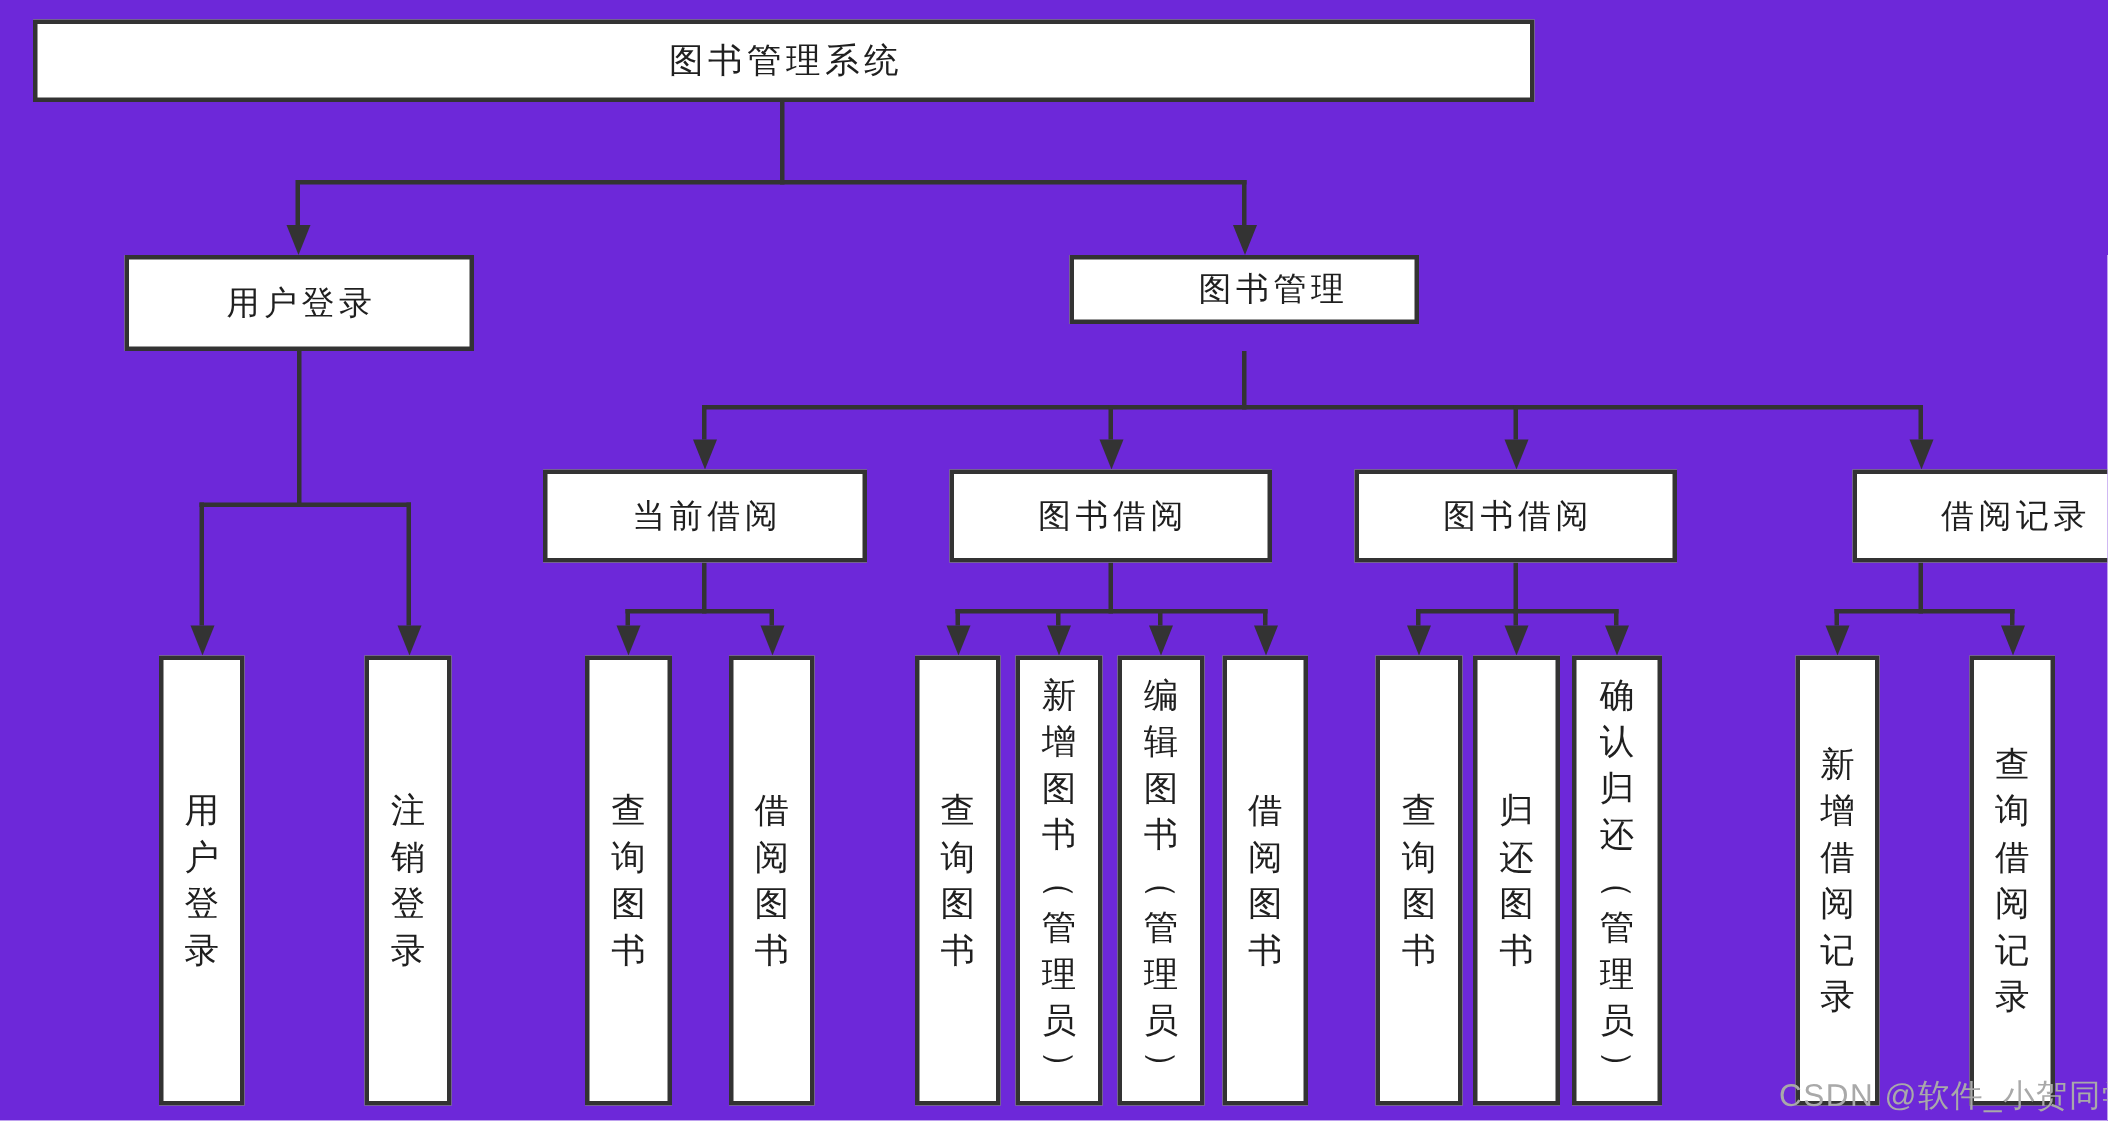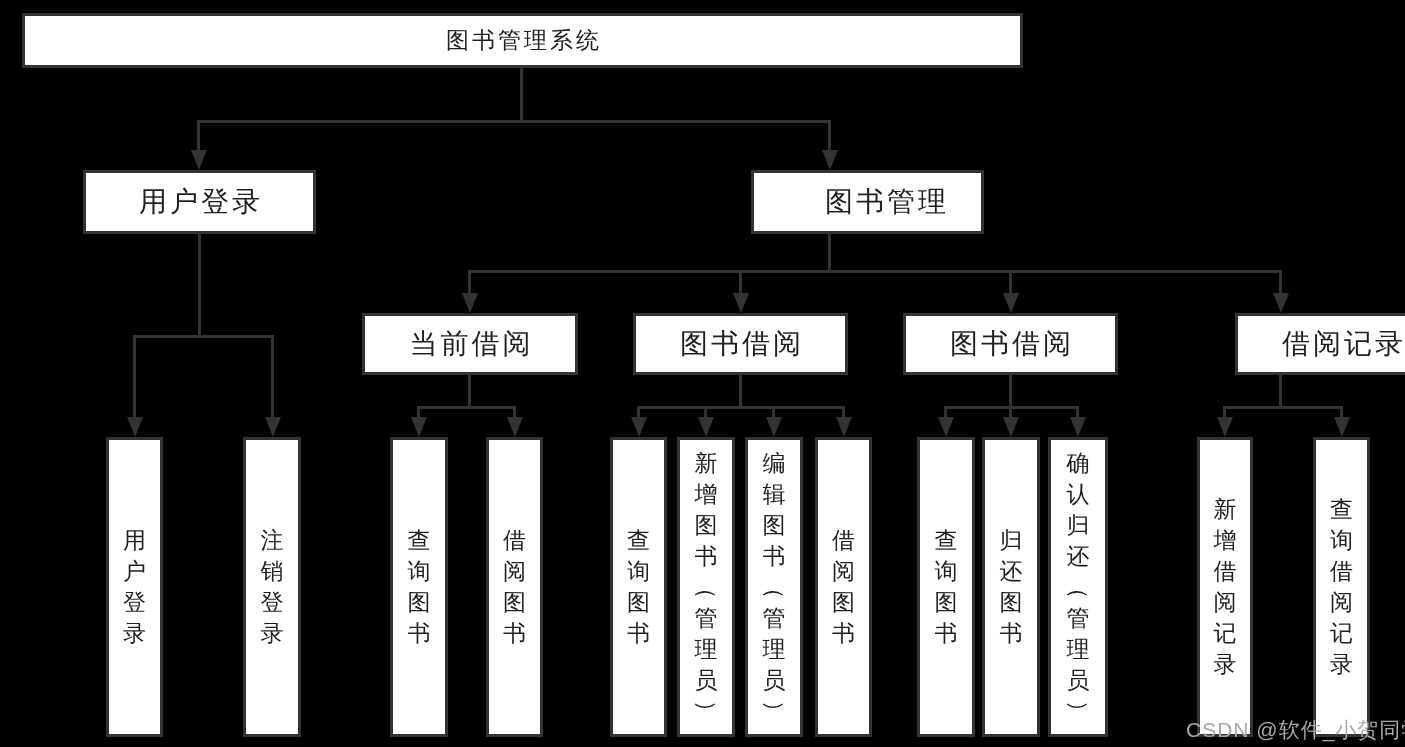--- a/index.html
+++ b/index.html
@@ -1,36 +1,36 @@
 <!DOCTYPE html>
 <html><head>
 <meta charset="utf-8">
 <style>
   html, body { margin: 0; padding: 0; background: #ffffff; }
   .stage {
     position: relative;
     width: 1405px;
     height: 747px;
-    background: #000000;
+    background: #6d28d9;
     font-family: "Liberation Sans", "DejaVu Sans", sans-serif;
     overflow: hidden;
   }
   .box {
     position: absolute;
     box-sizing: border-box;
     border: 3px solid #333333;
     background: #ffffff;
     color: #1f1f1f;
     display: flex;
     align-items: center;
     justify-content: center;
   }
   
   .h {
-    font-size: 28px;
+    font-size: 22px;
     letter-spacing: 3px;
     text-indent: 3px;
     white-space: nowrap;
   }
   .root-label { font-size: 23px; }
   
   .v {
     flex-direction: column;
     font-size: 23px;
     line-height: 1;
@@ -107,21 +107,21 @@
   <div class="arrow" style="left:944px; top:406px; height:11px;"></div>
   <div class="arrow" style="left:1009px; top:406px; height:11px;"></div>
   <div class="arrow" style="left:1076px; top:406px; height:11px;"></div>
 
   <div class="arrow" style="left:1223px; top:406px; height:11px;"></div>
   <div class="arrow" style="left:1340px; top:406px; height:11px;"></div>
 
   <div class="box h root-label" style="left:22px; top:13px; width:1001px; height:55px;">图书管理系统</div>
 
   <div class="box h" style="left:83px; top:170px; width:233px; height:64px;">用户登录</div>
-  <div class="box h" style="left:751px; top:170px; width:233px; height:64px;padding-left:36px;">图书管理</div>
+  <div class="box h" style="left:713px; top:170px; width:233px; height:46px;padding-left:36px;">图书管理</div>
 
   <div class="box h" style="left:362px; top:313px; width:216px; height:62px;">当前借阅</div>
   <div class="box h" style="left:633px; top:313px; width:215px; height:62px;">图书借阅</div>
   <div class="box h" style="left:903px; top:313px; width:215px; height:62px;">图书借阅</div>
   <div class="box h" style="left:1235px; top:313px; width:215px; height:62px;">借阅记录</div>
 
   <div class="box v" style="left:106px; top:437px; width:57px; height:300px;">
       <span>用</span>
       <span>户</span>
       <span>登</span>

